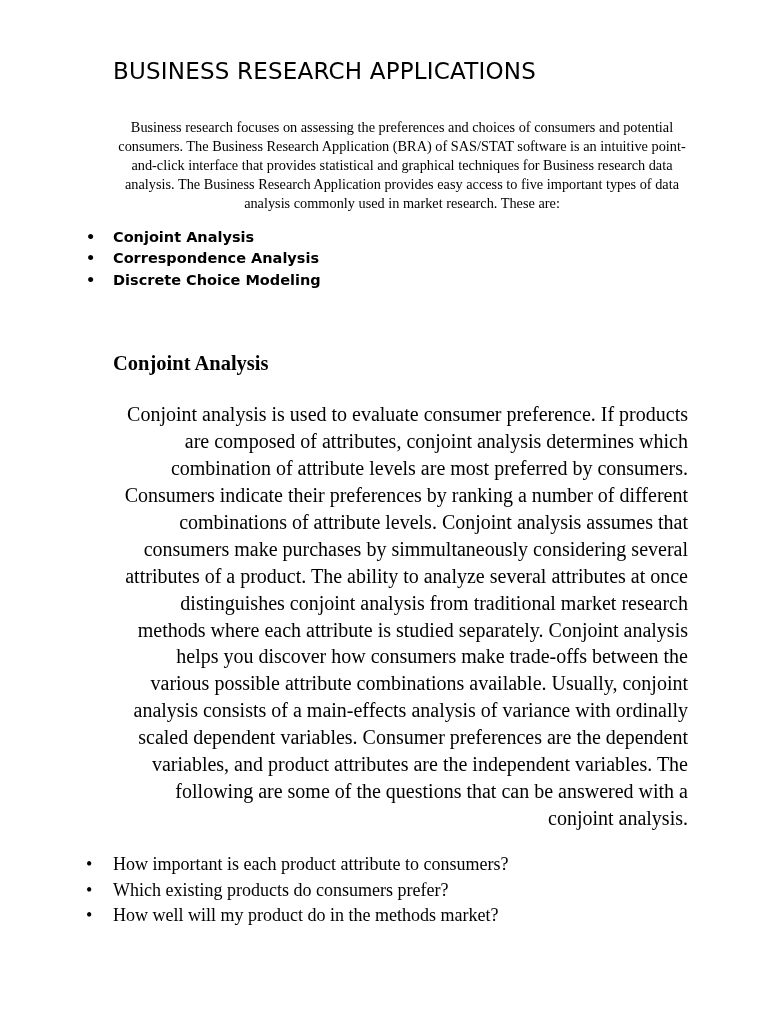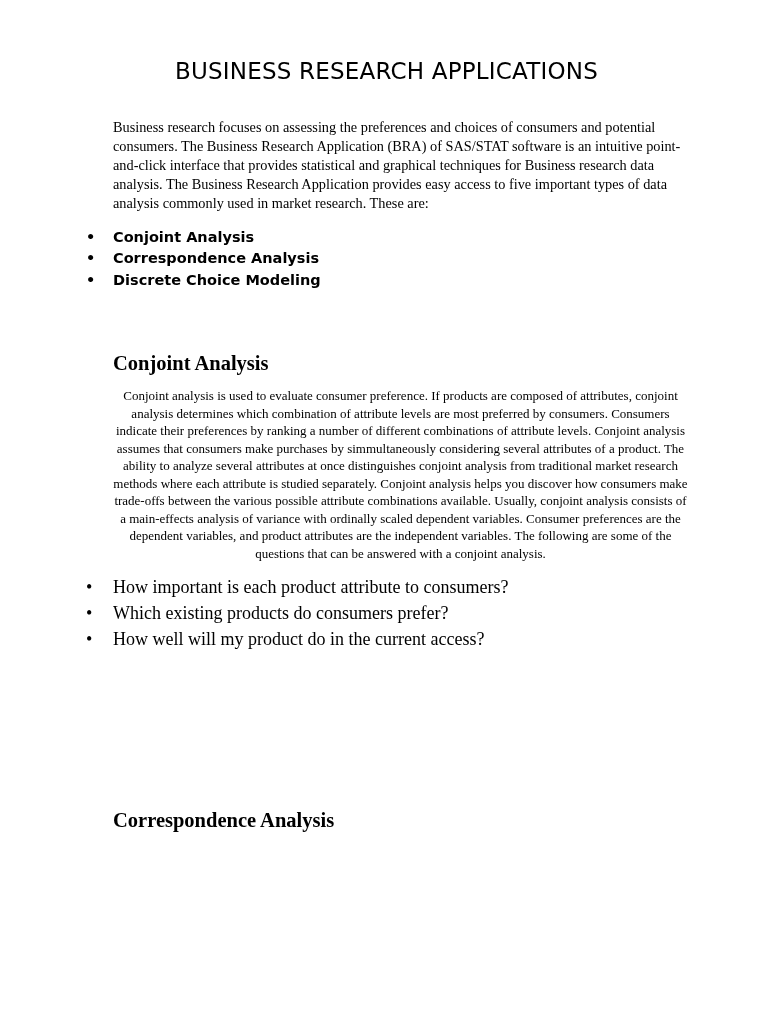--- a/index.html
+++ b/index.html
@@ -19,31 +19,31 @@
     width: 768px;
     height: 1024px;
     background: #ffffff;
     box-sizing: border-box;
     padding: 44px 78px 0 113px;
   }
   .doc-title {
     font-family: "DejaVu Sans", sans-serif;
     font-size: 23px;
     font-weight: 400;
-    text-align: center;
+    text-align: left;
     letter-spacing: 0.2px;
     margin: 14px 0 0 0;
     padding-right: 30px;
     line-height: 1.2;
   }
   .intro {
     margin-top: 32px;
     font-size: 14.3px;
     line-height: 1.33;
-    text-align: left;
+    text-align: center;
     width: 578px;
   }
   ul.bullets {
     list-style: none;
     margin: 0;
     padding: 0;
   }
   ul.bullets li {
     position: relative;
     padding-left: 0;
@@ -66,25 +66,25 @@
     font-family: "Liberation Serif", serif;
     font-weight: bold;
     font-size: 20.5px;
     margin: 0;
     line-height: 1.2;
   }
   .h-conjoint {
     margin-top: 60px;
   }
   .body-para {
-    margin-top: 12px;
-    font-size: 13px;
+    margin-top: 26px;
+    font-size: 20px;
     line-height: 1.345;
     width: 575px;
-    text-align: center;
+    text-align: right;
   }
   .question-list {
     margin-top: 22px;
     margin-left: 28px;
     font-size: 18px;
     line-height: 1.44;
   }
   .question-list li::before {
     left: -26px;
   }
@@ -107,18 +107,18 @@
     <li>Discrete Choice Modeling</li>
   </ul>
 
   <h2 class="section-heading h-conjoint">Conjoint Analysis</h2>
 
   <p class="body-para">Conjoint analysis is used to evaluate consumer preference. If products are composed of attributes, conjoint analysis determines which combination of attribute levels are most preferred by consumers. Consumers indicate their preferences by ranking a number of different combinations of attribute levels. Conjoint analysis assumes that consumers make purchases by simmultaneously considering several attributes of a product. The ability to analyze several attributes at once distinguishes conjoint analysis from traditional market research methods where each attribute is studied separately. Conjoint analysis helps you discover how consumers make trade-offs between the various possible attribute combinations available. Usually, conjoint analysis consists of a main-effects analysis of variance with ordinally scaled dependent variables. Consumer preferences are the dependent variables, and product attributes are the independent variables. The following are some of the questions that can be answered with a conjoint analysis.</p>
 
   <ul class="bullets question-list">
     <li>How important is each product attribute to consumers?</li>
     <li>Which existing products do consumers prefer?</li>
-    <li>How well will my product do in the current access?</li>
+    <li>How well will my product do in the methods market?</li>
   </ul>
 
   <h2 class="section-heading h-correspondence">Correspondence Analysis</h2>
 
 </div>
 
 </body></html>

